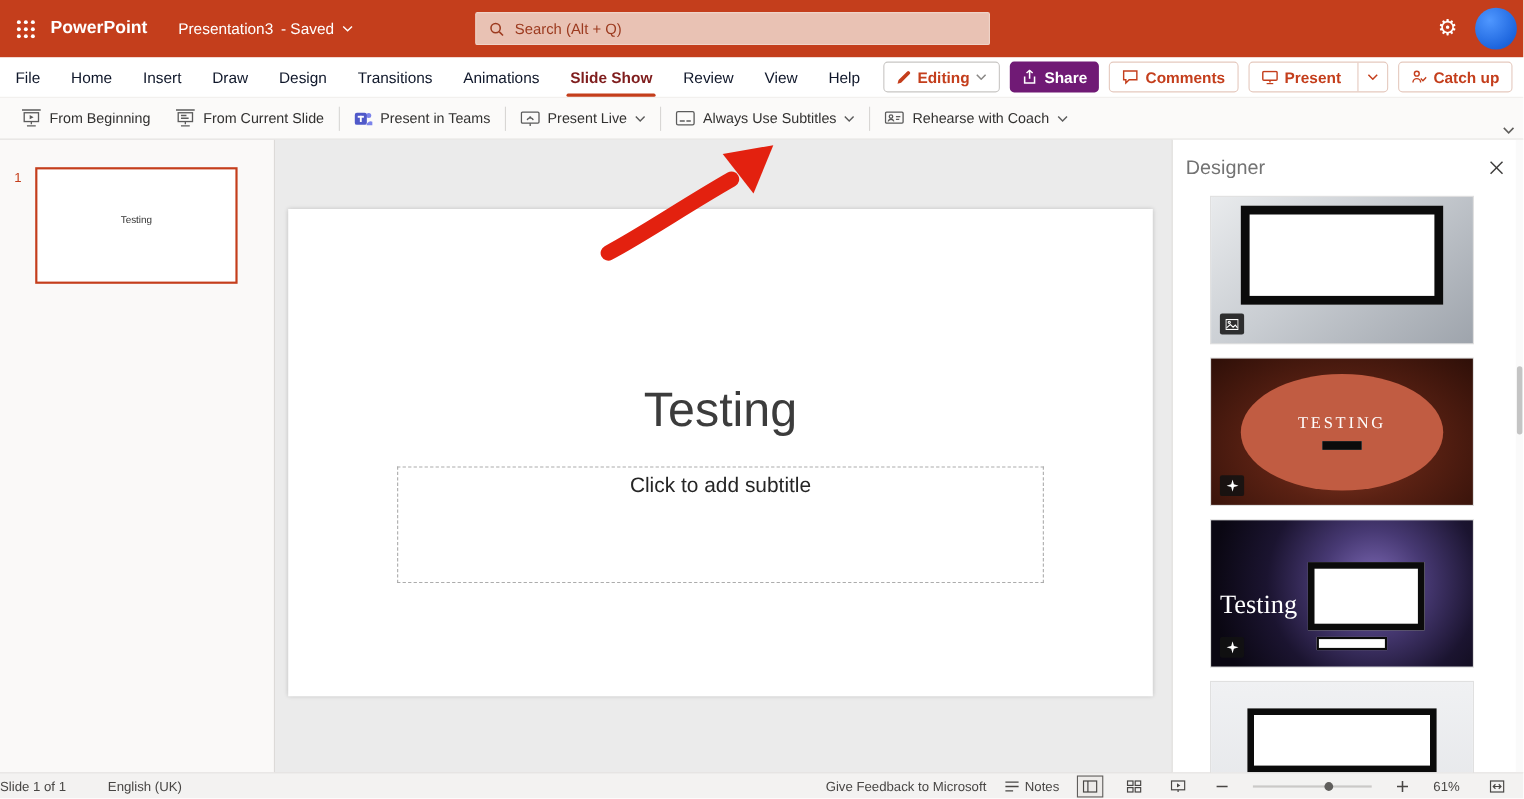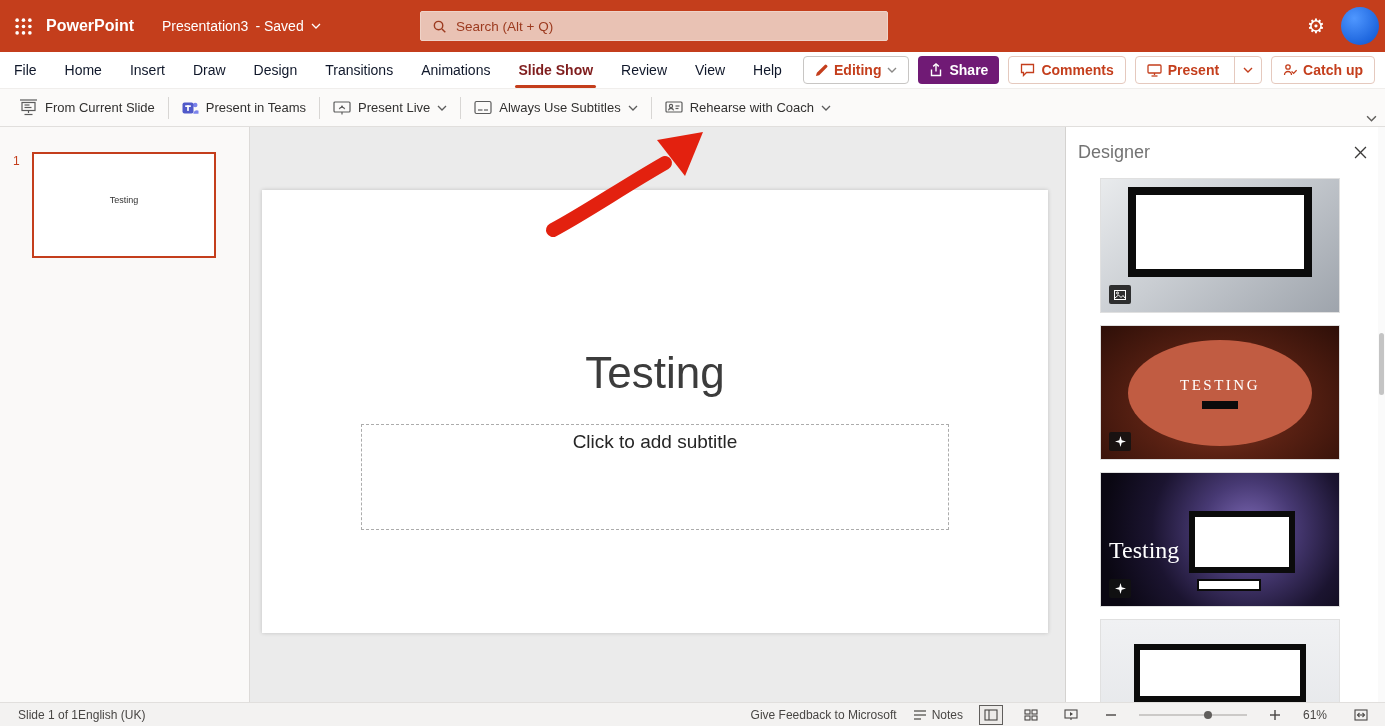--- a/index.html
+++ b/index.html
@@ -8,21 +8,21 @@
     font-family: "Liberation Sans", sans-serif;
     background: #fff; cursor: default;
   }
   svg { display: block; }
 
   
   .topbar { height: 52px; background: #C43E1C; display: flex; align-items: center; position: relative; color: #fff; }
   .waffle { width: 46px; height: 52px; display: flex; align-items: center; justify-content: center; cursor: pointer; }
   .brand { font-size: 16px; font-weight: 700; margin-right: 28px; white-space: nowrap; }
   .doc-info { display: flex; align-items: center; gap: 7px; font-size: 14px; cursor: pointer; }
-  .search { position: absolute; left: 420px; top: 11px; width: 468px; height: 30px; background: #E9C2B4; border: 1px solid #EFD3C8; border-radius: 2px; display: flex; align-items: center; padding: 0 11px; gap: 9px; }
+  .search { position: absolute; left: 432px; top: 11px; width: 468px; height: 30px; background: #E9C2B4; border: 1px solid #EFD3C8; border-radius: 2px; display: flex; align-items: center; padding: 0 11px; gap: 9px; }
   .search input { flex: 1; background: transparent; border: none; outline: none; font-size: 13.5px; color: #6E2710; font-family: "Liberation Sans", sans-serif; }
   .search input::placeholder { color: #9C3A1F; }
   .topbar-right { margin-left: auto; display: flex; align-items: center; gap: 16px; padding-right: 6px; }
   .gear { font-size: 20px; line-height: 1; cursor: pointer; color: #fff; }
   .avatar { width: 38px; height: 38px; border-radius: 50%; background: radial-gradient(circle at 35% 30%, #4F97FF 0%, #1E66DE 70%, #1553BC 100%); cursor: pointer; flex: 0 0 auto; }
 
   
   .menubar { height: 37px; display: flex; align-items: stretch; background: #fff; border-bottom: 1px solid #F0EEEC; }
   .tab { padding: 0 14px; display: flex; align-items: center; font-size: 14px; color: #0f172a; cursor: pointer; position: relative; white-space: nowrap; }
   .tab.active { font-weight: 700; color: #7f1d1d; }
@@ -75,21 +75,21 @@
   .dt3 .dtext { position: absolute; left: 8px; top: 64px; font-family: "Liberation Serif", serif; color: #fff; font-size: 24px; }
   .dt3 .frame { position: absolute; left: 88px; top: 38px; width: 106px; height: 62px; background: #fff; border: 6px solid #0B0B0B; }
   .dt3 .strip { position: absolute; left: 96px; top: 106px; width: 64px; height: 12px; background: #fff; border: 2px solid #0B0B0B; }
   .dt4 { background: linear-gradient(180deg, #F0F1F3 0%, #E3E5E8 100%); }
   .dt4 .frame { position: absolute; left: 33px; top: 24px; width: 172px; height: 58px; background: #fff; border: 6px solid #0B0B0B; }
   .dscroll-track { position: absolute; right: 0; top: 0; width: 7px; height: 100%; background: #FAFAFA; }
   .dscroll-thumb { position: absolute; right: 1px; top: 206px; width: 5px; height: 62px; background: #C4C4C4; border-radius: 3px; cursor: pointer; }
 
   
   .statusbar { height: 24px; background: #F3F2F1; border-top: 1px solid #E1DFDD; display: flex; align-items: center; font-size: 12px; color: #484644; }
-  .sb-left { display: flex; align-items: center; padding-left: 18px; }
+  .sb-left { display: flex; align-items: center; gap: 38px; }
   .sb-right { margin-left: auto; display: flex; align-items: center; gap: 16px; padding-right: 12px; }
   .sb-item { display: flex; align-items: center; gap: 5px; cursor: pointer; white-space: nowrap; }
   .view-btn { display: flex; align-items: center; justify-content: center; width: 24px; height: 20px; cursor: pointer; }
   .view-btn.selected { border: 1px solid #605E5C; background: #EDEBE9; }
   .zoom-track { width: 108px; height: 2px; background: #CBC9C7; position: relative; cursor: pointer; }
   .zoom-thumb { position: absolute; left: 60%; top: -3px; width: 8px; height: 8px; background: #605E5C; border-radius: 50%; }
   .zoom-level { min-width: 30px; }
 </style>
 </head>
 <body>
@@ -192,20 +192,30 @@
       <span>Catch up</span>
     </div>
   </div>
 </nav>
 
 <div class="ribbon">
   <div class="ritem">
     <svg width="19" height="17" viewBox="0 0 19 17" fill="none" stroke="#5B5B5B" stroke-width="1.2">
         <line x1="1" y1="1" x2="18" y2="1"></line>
         <rect x="3" y="3.5" width="13" height="8"></rect>
+        <path d="M8 5.5 L11.5 7.5 L8 9.5 Z" fill="#5B5B5B" stroke="none"></path>
+        <line x1="9.5" y1="11.5" x2="9.5" y2="14"></line>
+        <line x1="5.5" y1="15.5" x2="13.5" y2="15.5"></line>
+      </svg>
+    <span>From Beginning</span>
+  </div>
+  <div class="ritem">
+    <svg width="19" height="17" viewBox="0 0 19 17" fill="none" stroke="#5B5B5B" stroke-width="1.2">
+        <line x1="1" y1="1" x2="18" y2="1"></line>
+        <rect x="3" y="3.5" width="13" height="8"></rect>
         <line x1="5.5" y1="6" x2="10.5" y2="6"></line>
         <line x1="5.5" y1="8.5" x2="12.5" y2="8.5"></line>
         <line x1="9.5" y1="11.5" x2="9.5" y2="14"></line>
         <line x1="5.5" y1="15.5" x2="13.5" y2="15.5"></line>
       </svg>
     <span>From Current Slide</span>
   </div>
   <div class="rdiv"></div>
   <div class="ritem">
     <svg width="17" height="16" viewBox="0 0 17 16">

